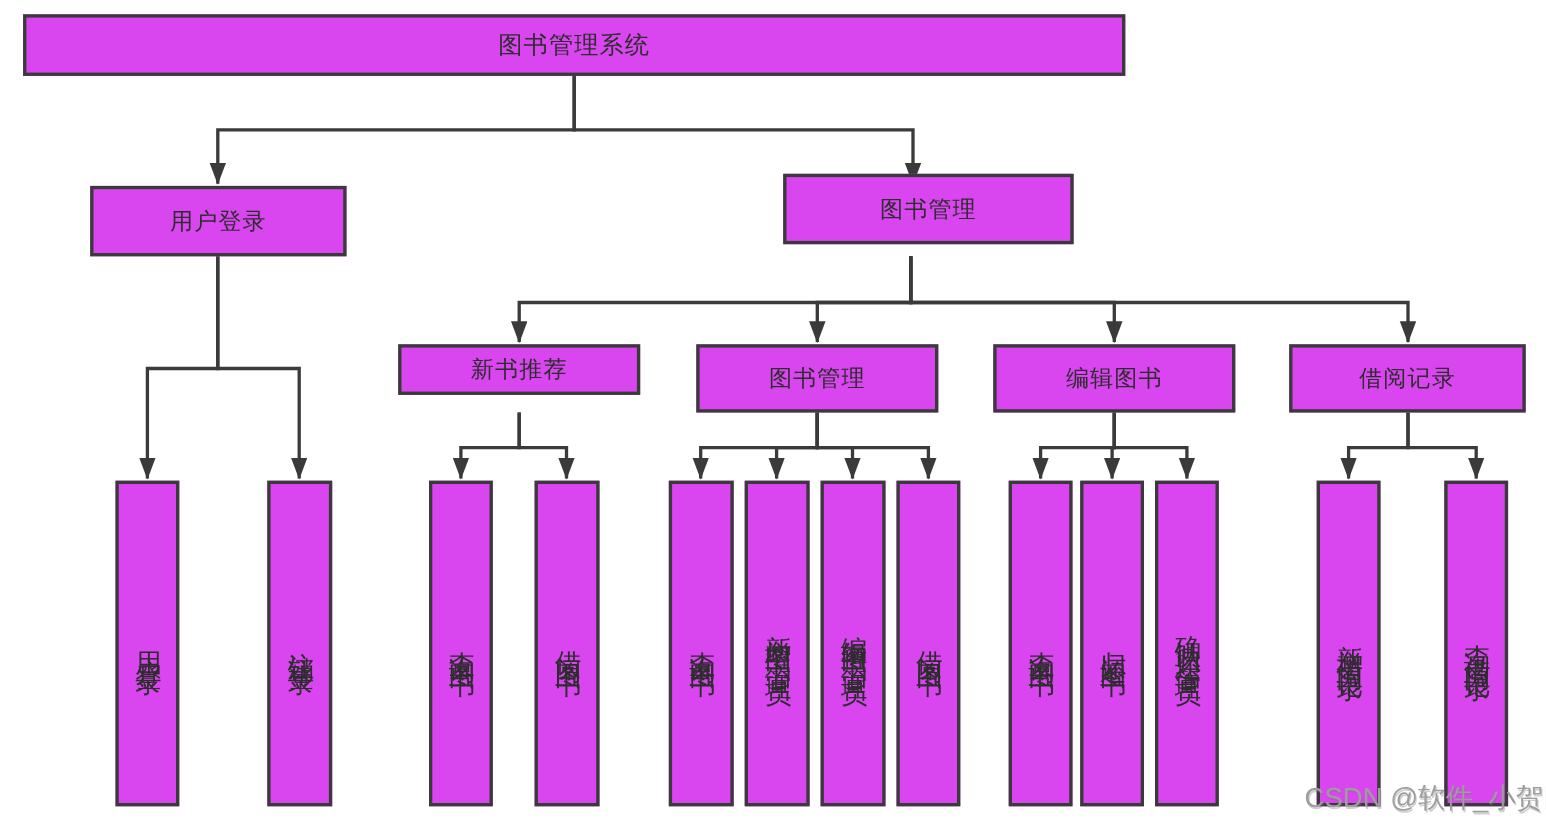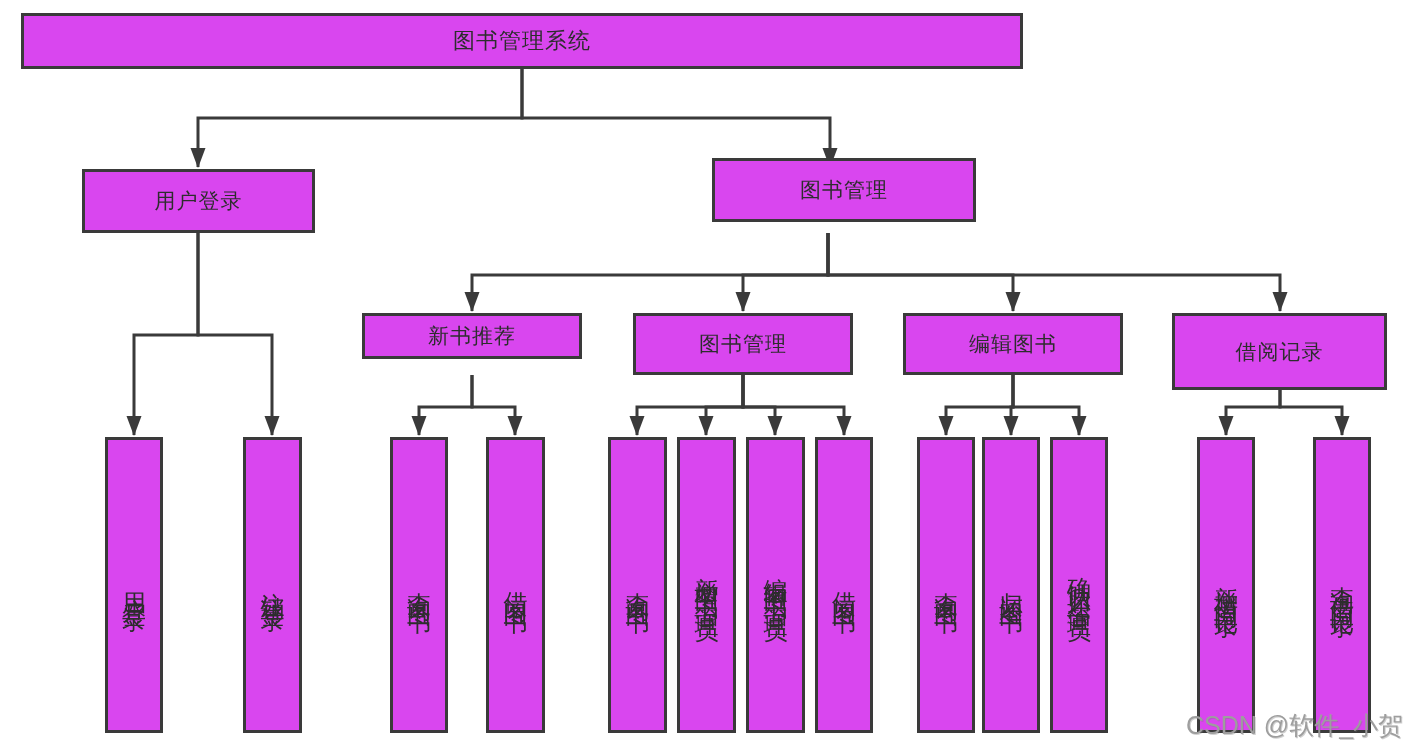--- a/index.html
+++ b/index.html
@@ -86,21 +86,21 @@
 
   <div class="node h" style="left:362px;top:313px;width:220px;height:46px">
     <span>新书推荐</span>
   </div>
   <div class="node h" style="left:633px;top:313px;width:220px;height:62px">
     <span>图书管理</span>
   </div>
   <div class="node h" style="left:903px;top:313px;width:220px;height:62px">
     <span>编辑图书</span>
   </div>
-  <div class="node h" style="left:1172px;top:313px;width:215px;height:77px">
+  <div class="node h" style="left:1172px;top:313px;width:215px;height:62px">
     <span>借阅记录</span>
   </div>
 
   <div class="node v" style="left:105px;top:437px;width:58px;height:296px">
     <span>用户登录</span>
   </div>
   <div class="node v" style="left:243px;top:437px;width:59px;height:296px">
     <span>注销登录</span>
   </div>
 

